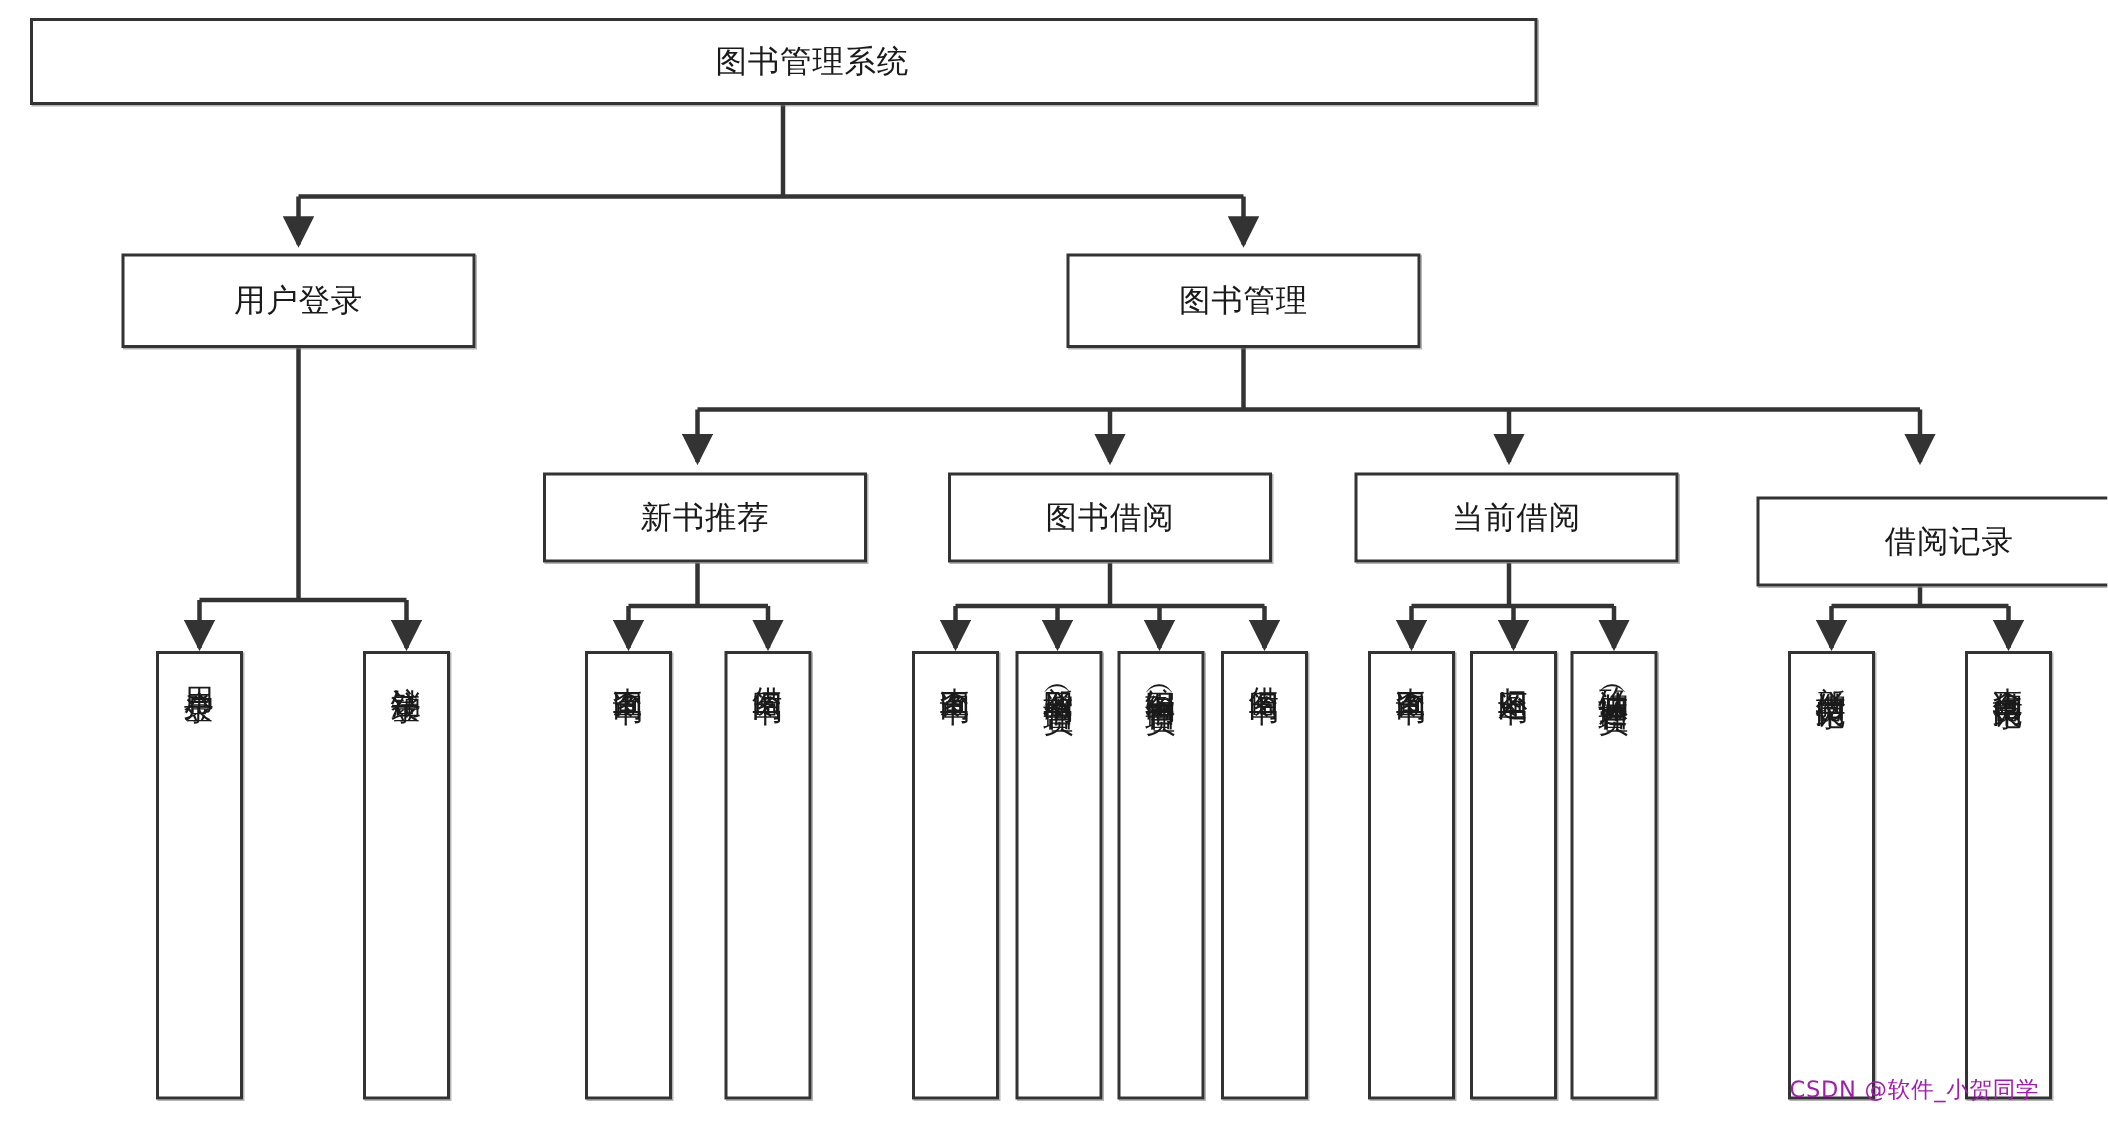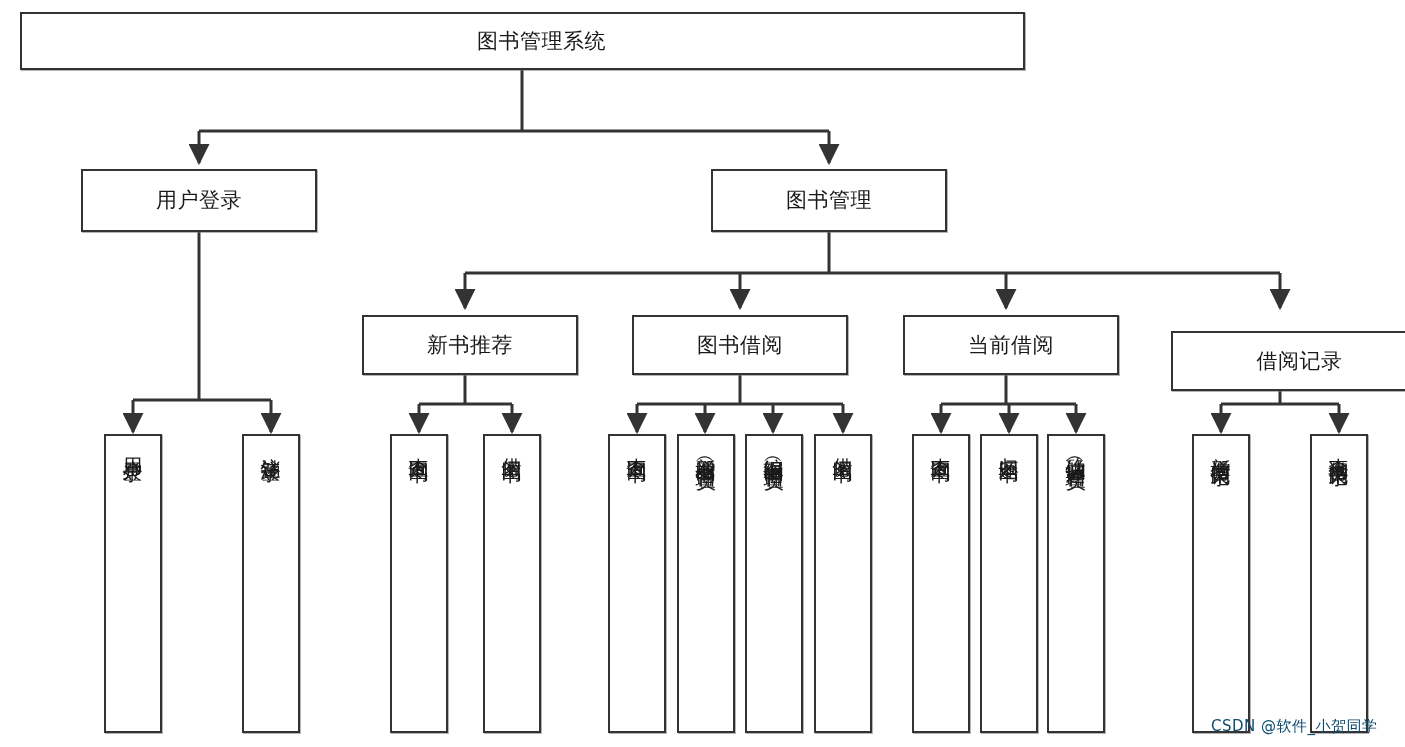--- a/index.html
+++ b/index.html
@@ -60,25 +60,24 @@
     text-orientation: upright;
     font-size: 20px;
     letter-spacing: 2px;
     line-height: 1;
   }
   #watermark {
     position: absolute;
     left: 1193px;
     top: 717px;
     font-size: 15px;
-    color: #0c4a6e;
+    color: #a21caf;
     white-space: nowrap;
     letter-spacing: 0.5px;
     pointer-events: none;
-    padding-left: 18px;
   }
 </style>
 </head>
 <body>
 
 <div id="diagram-root">
 
   <svg id="diagram-svg" viewBox="0 0 1405 747">
     <defs>
       <marker id="arrow" viewBox="0 0 10 10" refX="9" refY="5" markerWidth="7" markerHeight="7" orient="auto-start-reverse">

